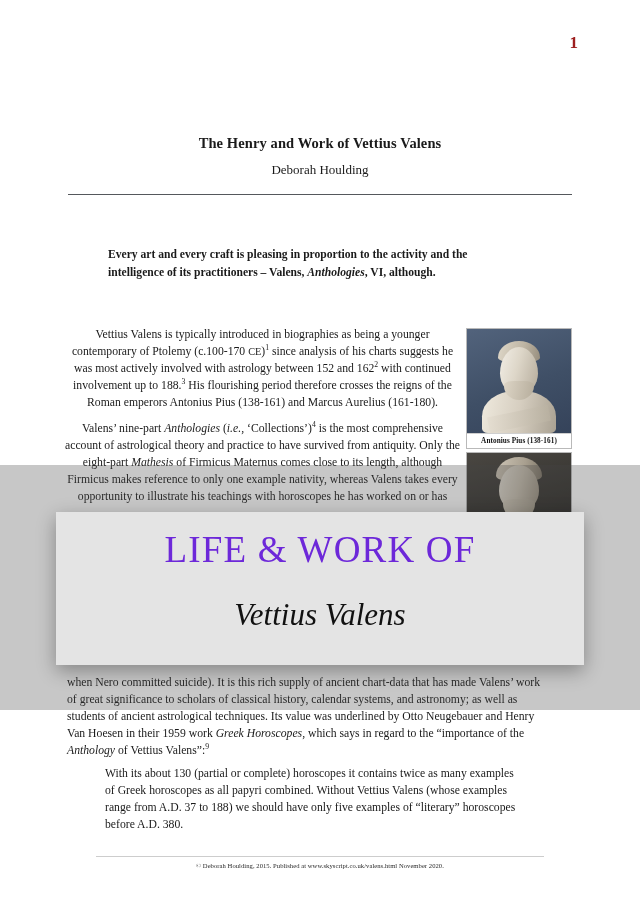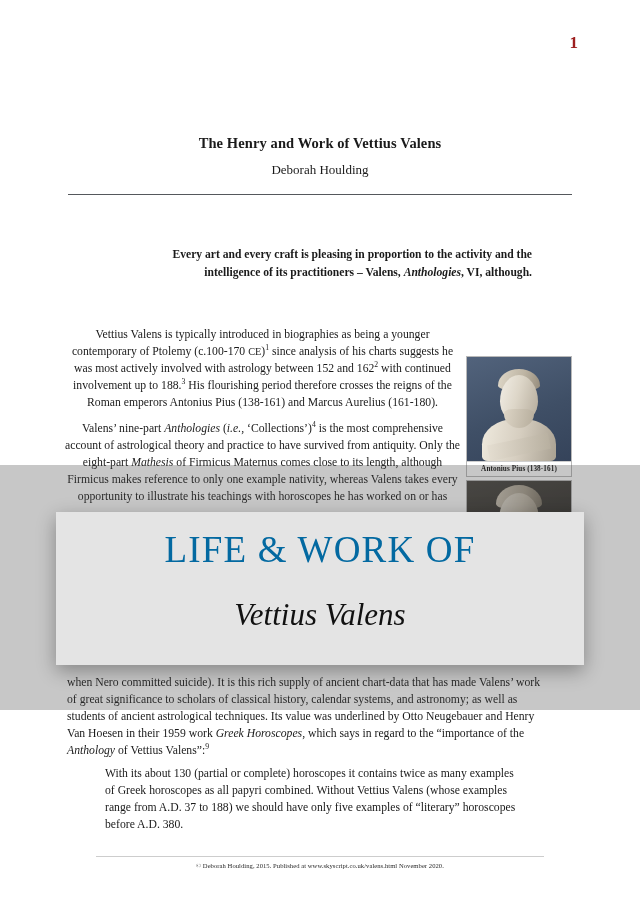--- a/index.html
+++ b/index.html
@@ -56,21 +56,21 @@
     height: 0;
     border-top: 1.4px solid #55585c;
   }
 
   
   .epigraph {
     position: absolute;
     top: 246px;
     left: 108px;
     width: 424px;
-    text-align: right;
+    text-align: left;
     font-size: 11.6px;
     line-height: 1.52;
     font-weight: bold;
   }
   .epigraph em { font-style: italic; }
 
   
   .body-col {
     position: absolute;
     top: 326px;
@@ -111,21 +111,20 @@
     line-height: 1.45;
   }
   .blockquote p { margin: 9px; }
 
   
   .figure-stack {
     position: absolute;
     top: 328px;
     left: 466px;
     width: 122px;
-    margin-top: 28px;
   }
   .figure {
     width: 106px;
     border: 1px solid #b9b9b9;
     box-sizing: border-box;
     margin-bottom: 3px;
   }
   .fig-img {
     position: relative;
     width: 100%;
@@ -263,21 +262,21 @@
     box-shadow: 0 6px 18px rgba(0,0,0,0.33);
     display: flex;
     flex-direction: column;
     align-items: center;
     justify-content: center;
   }
   .overlay-line1 {
     font-size: 37px;
     line-height: 1.08;
     letter-spacing: 1.2px;
-    color: #0369a1;
+    color: #6d28d9;
     font-weight: normal;
     margin: 0 0 12px 0;
   }
   .overlay-line2 {
     font-size: 31px;
     line-height: 1.08;
     font-style: italic;
     color: #111;
     margin: 16px;
   }

